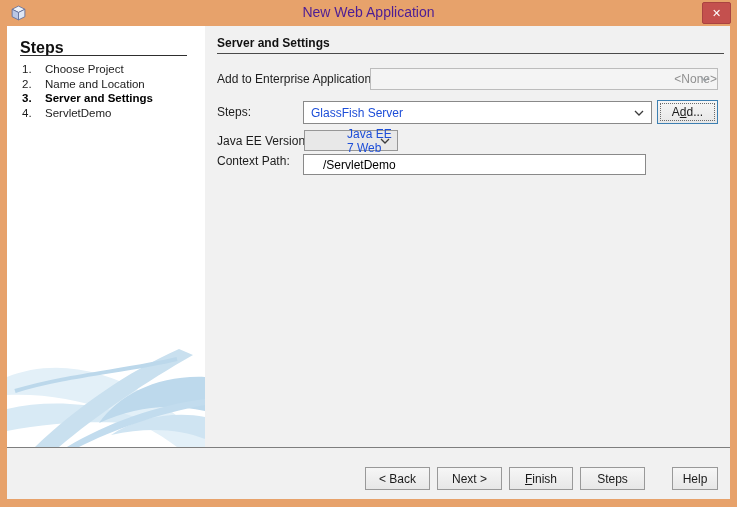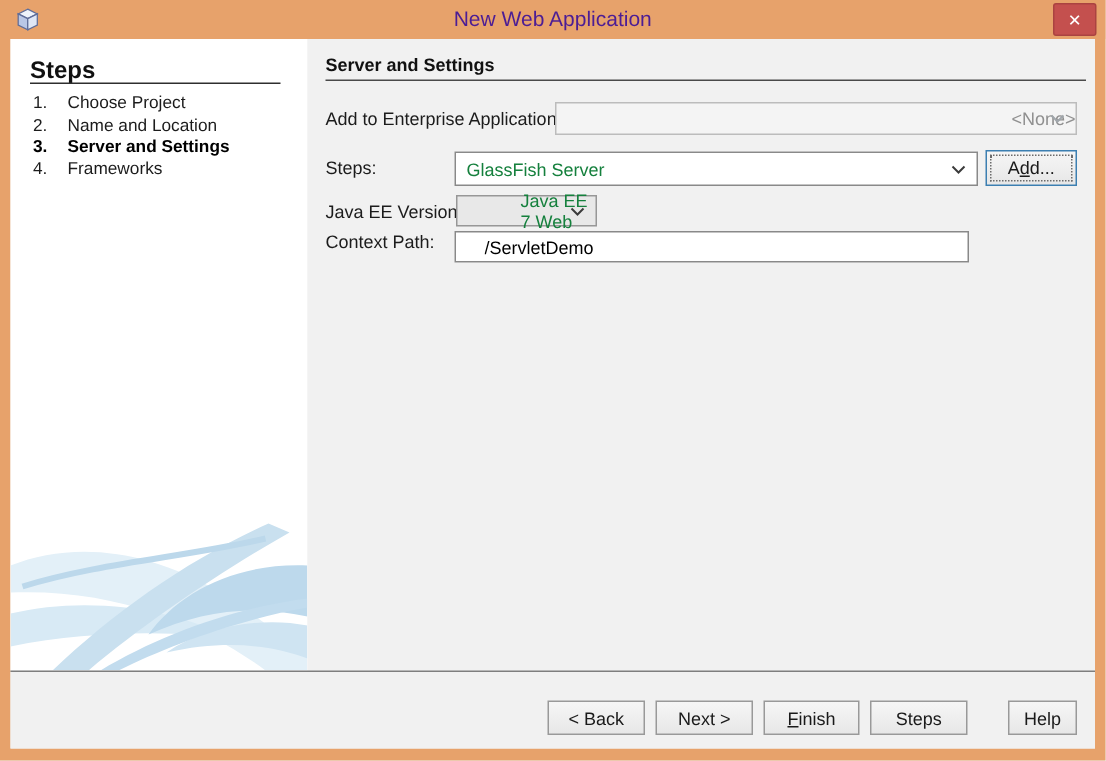--- a/index.html
+++ b/index.html
@@ -63,21 +63,21 @@
     font-size: 12px; font-weight: bold; color: #111;
   }
   .content-rule {
     position: absolute; left: 12px; top: 27px; width: 507px; height: 1px;
     background: #4a4a4a;
   }
   .field-label { position: absolute; font-size: 12px; color: #1c1c1c; white-space: nowrap; }
 
   .combo {
     position: absolute; background: #fff; border: 1px solid #898989;
-    font-size: 12px; color: #15803d; display: flex; align-items: center;
+    font-size: 12px; color: #1d4ed8; display: flex; align-items: center;
     padding-left: 7px; cursor: default;
   }
   .combo .chev { position: absolute; right: 7px; top: 50%; margin-top: -3px; }
   .combo.disabled { background: #f4f4f4; border-color: #bcbcbc; color: #909090; }
   .combo.gray { background: #e8e8e8; border-color: #979797; padding-left: 42px; }
 
   .text-input {
     position: absolute; background: #fff; border: 1px solid #898989;
     font-family: "Liberation Sans", sans-serif; font-size: 12px; color: #000;
     padding: 0 19px;
@@ -138,21 +138,21 @@
       <div class="step-row">
         <span class="step-num">1.</span><span class="step-label">Choose Project</span>
       </div>
       <div class="step-row">
         <span class="step-num">2.</span><span class="step-label">Name and Location</span>
       </div>
       <div class="step-row active">
         <span class="step-num">3.</span><span class="step-label">Server and Settings</span>
       </div>
       <div class="step-row">
-        <span class="step-num">4.</span><span class="step-label">Frameworks</span>
+        <span class="step-num">4.</span><span class="step-label">ServletDemo</span>
       </div>
     </div>
     <svg class="swoosh" viewBox="0 0 198 100" preserveAspectRatio="none">
       <path d="M0 30 C 40 14, 90 18, 140 48 C 165 64, 185 80, 198 92 L198 100 L170 100 C 130 70, 70 45, 0 48 Z" fill="#e3f0f8"></path>
       <path d="M0 62 C 50 50, 110 58, 150 80 C 120 74, 60 72, 0 84 Z" fill="#d8eaf5"></path>
       <path d="M28 100 C 70 60, 120 25, 172 2 L 186 8 C 140 34, 90 68, 52 100 Z" fill="#c9e0ef"></path>
       <path d="M8 44 C 60 28, 120 24, 170 12" stroke="#bcd8eb" stroke-width="4" fill="none"></path>
       <path d="M198 30 C 150 28, 112 48, 92 76 C 128 60, 160 56, 198 64 Z" fill="#bdd9ec"></path>
       <path d="M198 70 C 168 64, 130 70, 104 88 C 140 80, 172 82, 198 92 Z" fill="#cfe4f2"></path>
       <path d="M60 100 C 100 76, 150 58, 198 52 L198 58 C 152 66, 104 84, 72 100 Z" fill="#c2dcee"></path>

